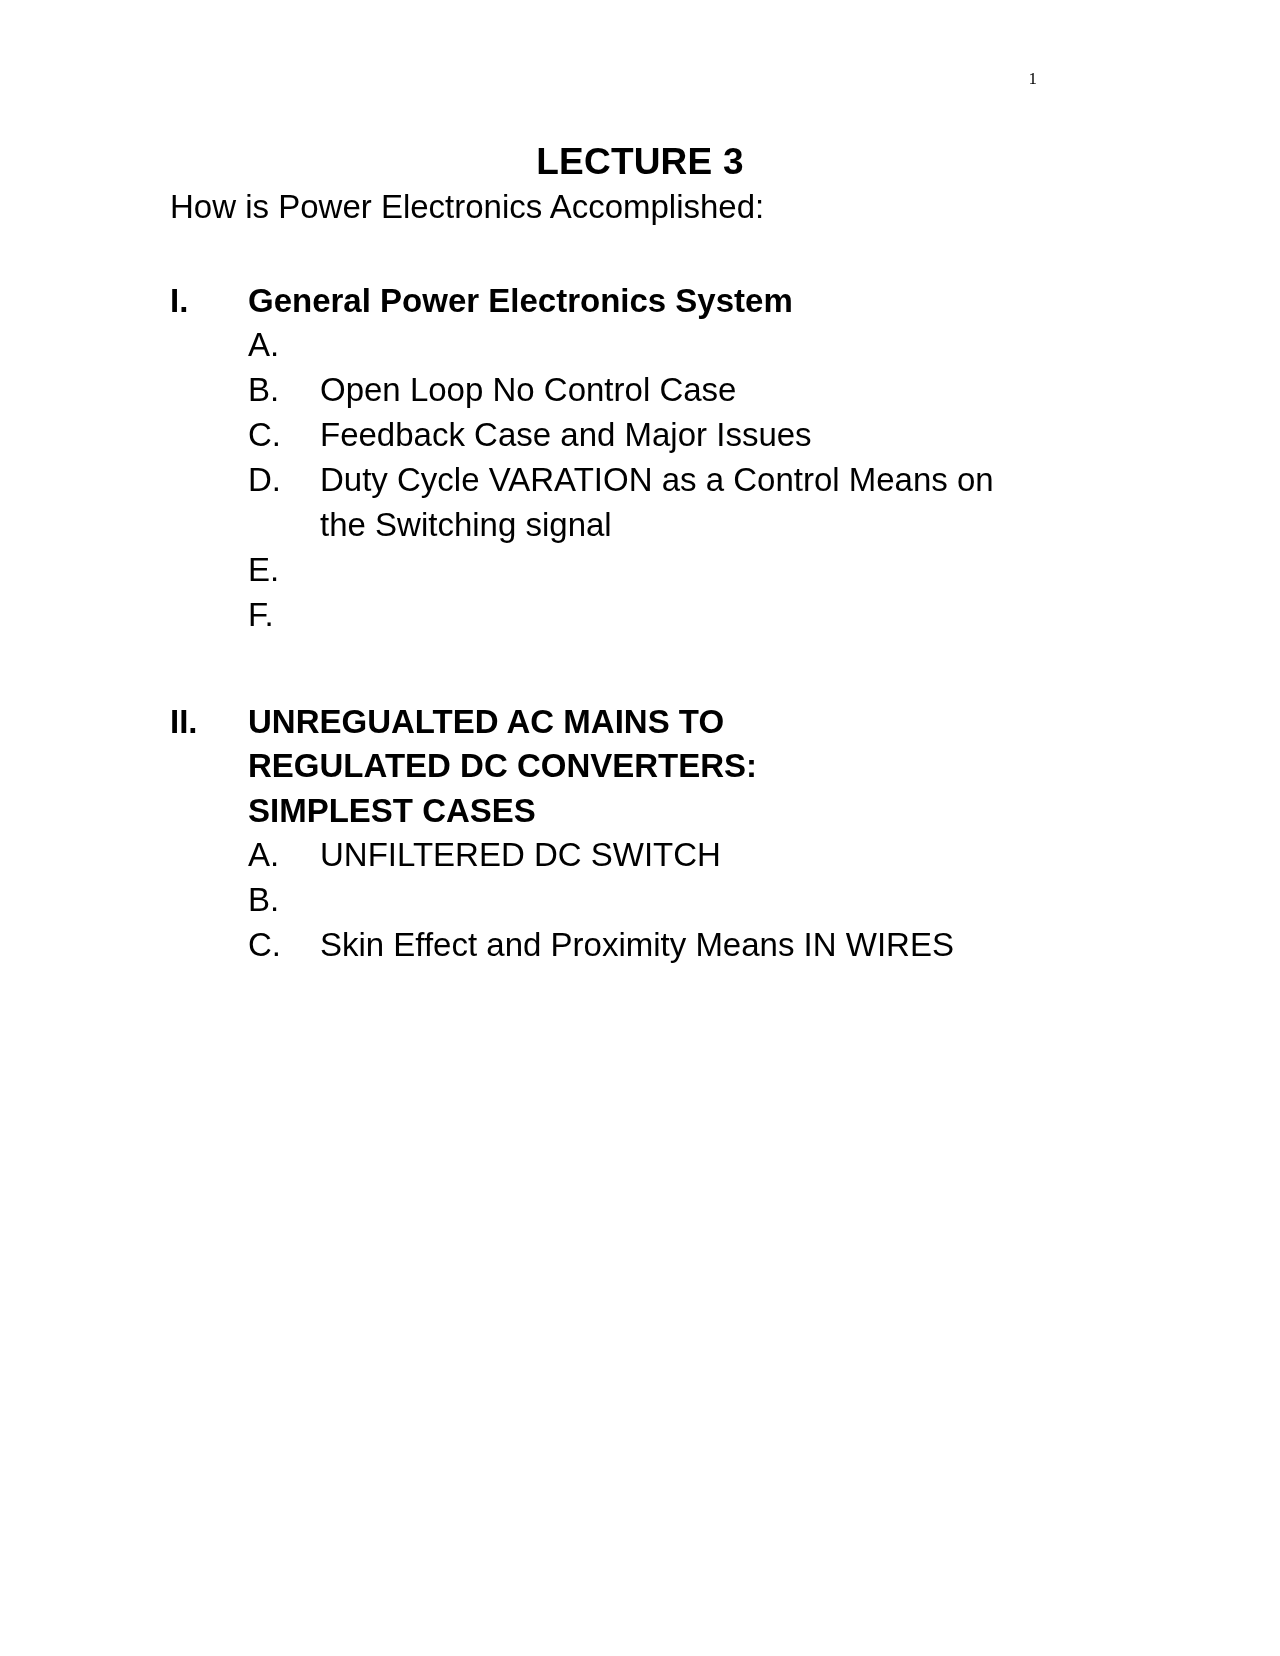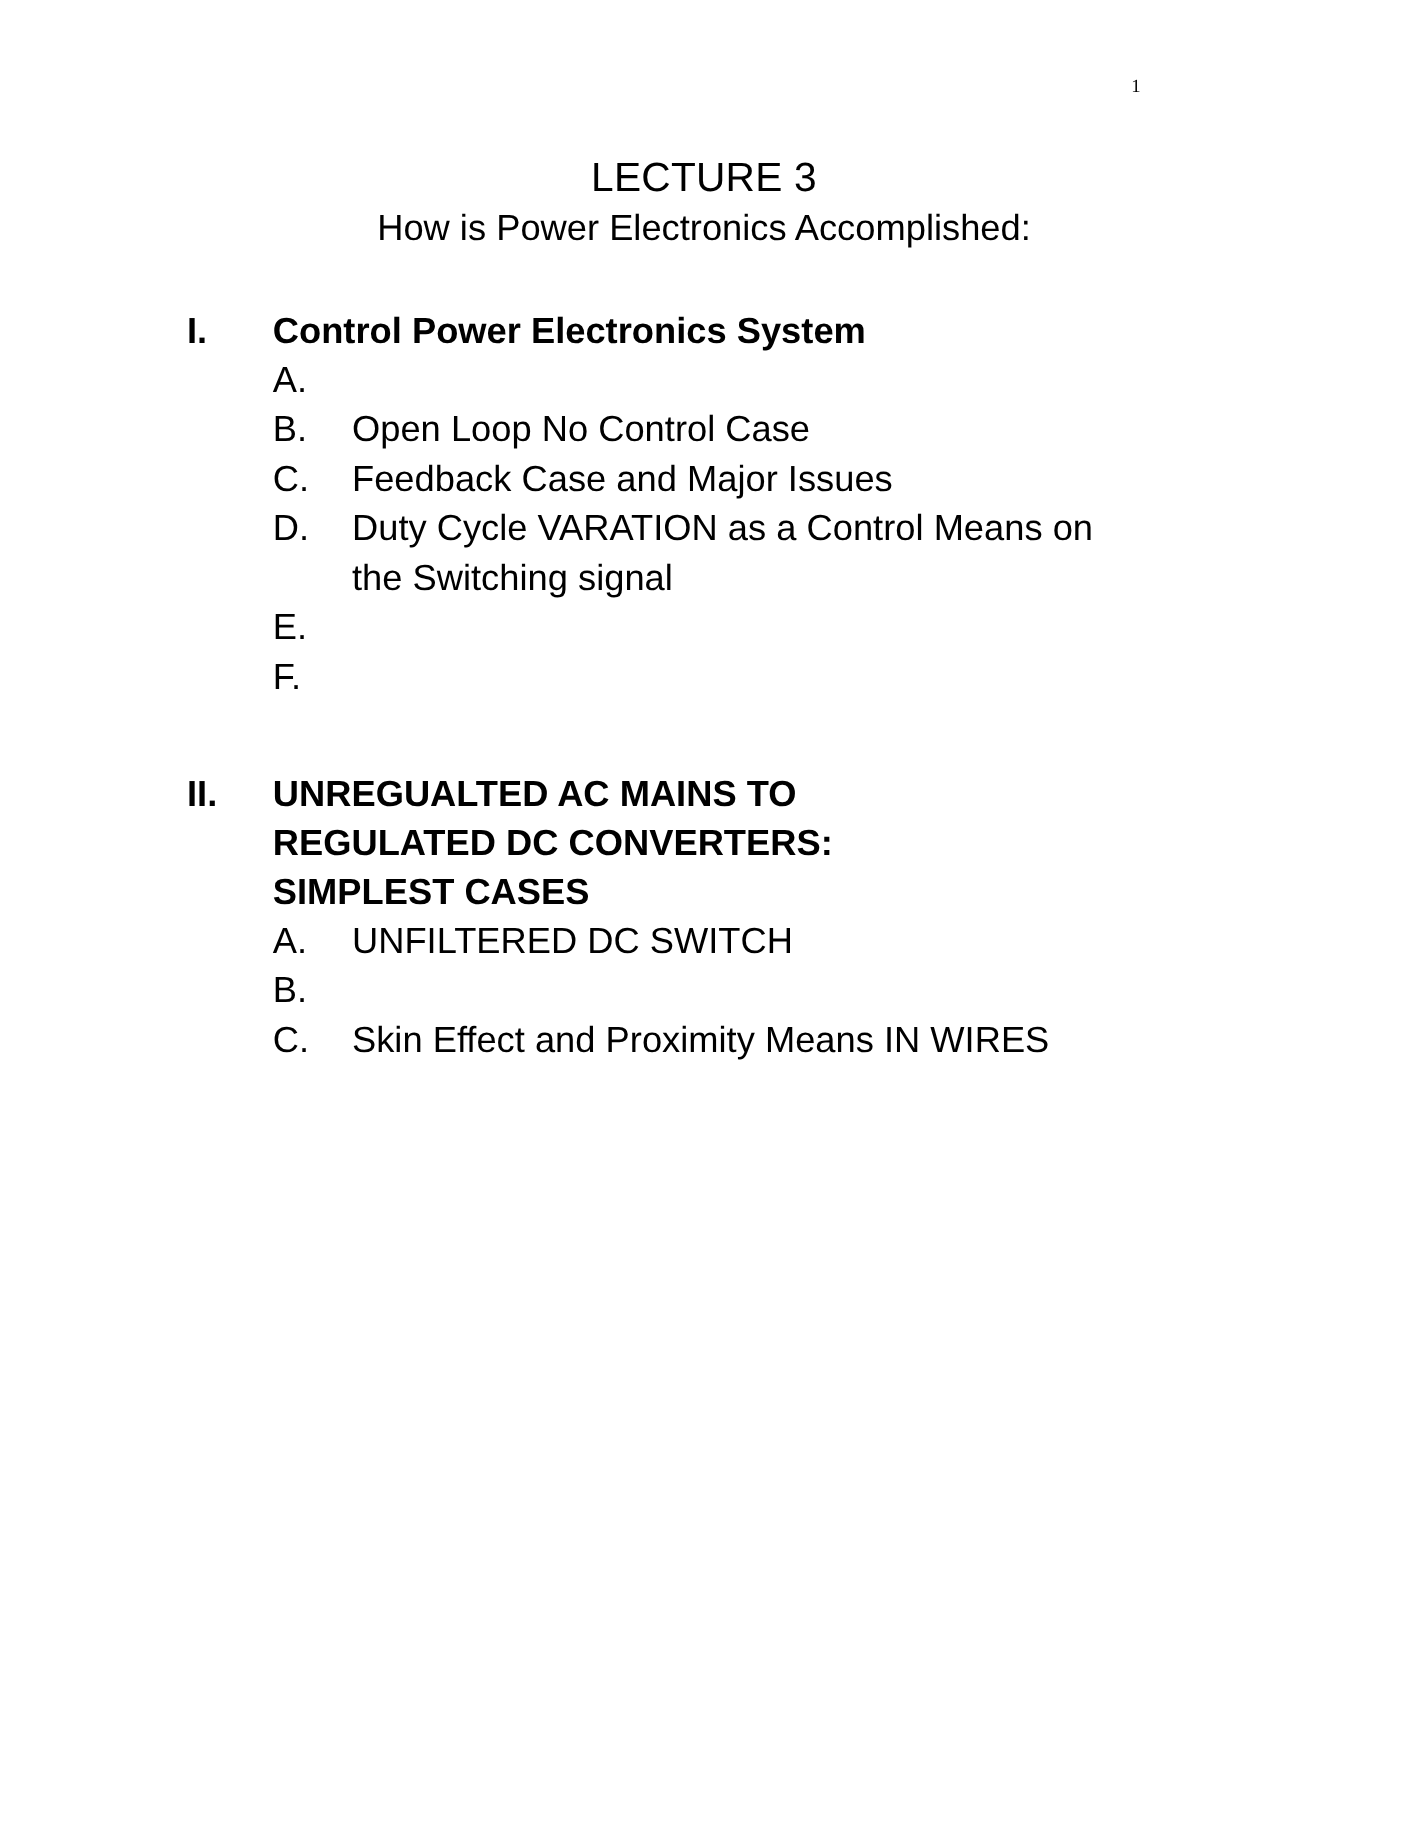--- a/index.html
+++ b/index.html
@@ -33,27 +33,26 @@
   }
   .content {
     position: absolute;
     top: 140px;
     left: 170px;
     width: 940px;
   }
   .title {
     text-align: center;
     font-size: 37px;
-    font-weight: normal;
+    font-weight: bold;
     line-height: 1.17;
     margin: 0 0 4px 0;
     letter-spacing: 0.2px;
   }
   .subtitle {
-    text-align: center;
     font-size: 33px;
     font-weight: normal;
     line-height: 1.2;
     margin: 0;
   }
   .section {
     margin-top: 52px;
   }
   .section.second {
     margin-top: 62px;
@@ -104,21 +103,21 @@
   <div class="page-number">1</div>
 
   <div class="content">
 
     <h1 class="title">LECTURE 3</h1>
     <p class="subtitle">How is Power Electronics Accomplished:</p>
 
     <div class="section">
       <div class="sec-head">
         <span class="sec-num">I.</span>
-        <span class="sec-title">Control Power Electronics System</span>
+        <span class="sec-title">General Power Electronics System</span>
       </div>
       <ul class="sub-list">
         <li class="sub-item">
           <span class="sub-letter">A.</span>
         </li>
         <li class="sub-item">
           <span class="sub-letter">B.</span>
           <span class="sub-text">Open Loop No Control Case</span>
         </li>
         <li class="sub-item">

